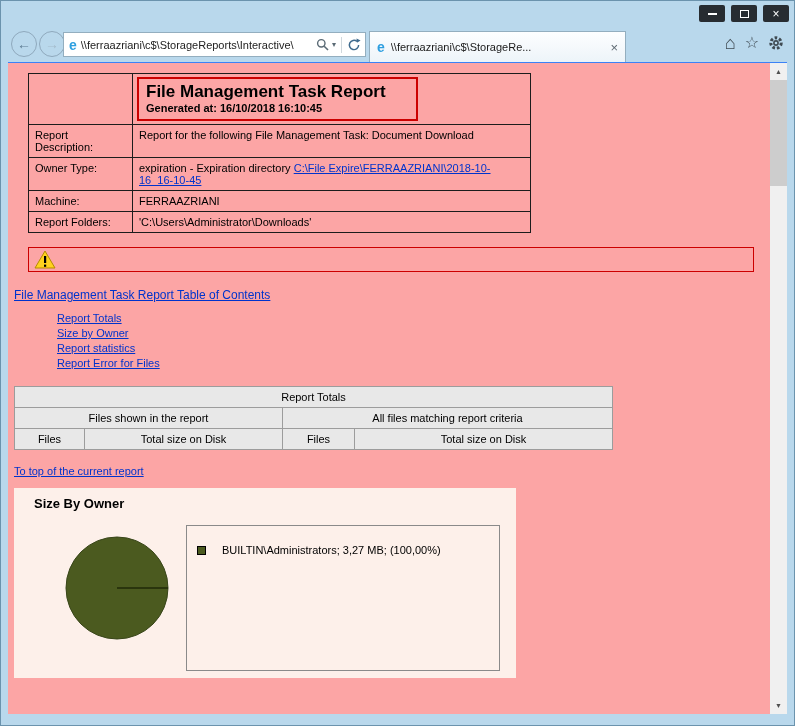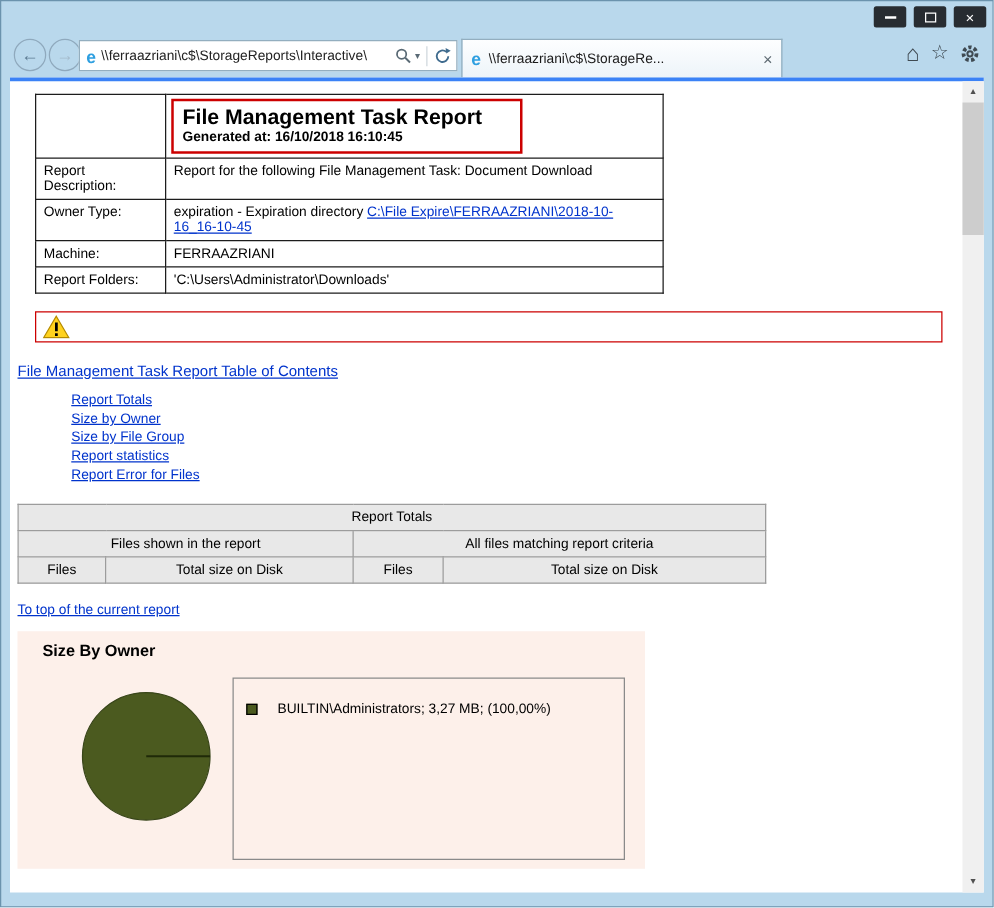--- a/index.html
+++ b/index.html
@@ -28,21 +28,21 @@
   .addr-chevron { font-size:8px; color:#5a6a75; }
   .addr-divider { width:1px; height:16px; background:#d0d8dd; margin:0 2px; }
   .tab { position:absolute; left:369px; top:3px; width:257px; height:31px; background:linear-gradient(#fdfeff,#edf4f9); border:1px solid #93aebf; border-bottom:none; display:flex; align-items:center; gap:6px; padding:0 7px; font-size:11px; color:#1a1a1a; cursor:pointer; }
   .tab-title { flex:1; white-space:nowrap; overflow:hidden; }
   .tab-close { color:#5e6a72; font-size:13px; line-height:1; cursor:pointer; }
   .nav-icons { position:absolute; right:11px; top:6px; display:flex; align-items:center; gap:9px; color:#3f4a52; }
   .icon-home { font-size:18px; line-height:1; cursor:pointer; }
   .icon-star { font-size:16px; line-height:1; cursor:pointer; }
 
   
-  .viewport { position:absolute; left:8px; right:8px; top:62px; bottom:12px; background:#ffffff; border-top:3px solid #3b82f6; }
+  .viewport { position:absolute; left:8px; right:8px; top:62px; bottom:12px; background:#fca5a5; border-top:1px solid #3b82f6; }
   .page { position:absolute; left:0; top:0; right:17px; bottom:0; overflow:hidden; font-size:11px; color:#000; }
 
   
   .report-table { border-collapse:collapse; margin:10px 0 0 20px; }
   .report-table td { border:1px solid #1c1c1c; padding:4px 6px; font-size:11px; vertical-align:top; }
   .report-table td.lbl { width:104px; }
   .report-table td.val { width:398px; }
   .ann-box { display:inline-block; border:2px solid #cc0000; padding:3px 30px 5px 7px; margin:-1px 0 -1px -2px; }
   .rpt-title { font-size:17px; font-weight:bold; white-space:nowrap; }
   .rpt-generated { font-size:11px; font-weight:bold; margin-top:0; }
@@ -185,21 +185,20 @@
             <rect x="10" y="14.6" width="2.2" height="2.2" fill="#000"></rect>
           </svg>
       </div>
 
       <div class="toc-title">
         <a class="lnk">File Management Task Report Table of Contents</a>
       </div>
       <div class="toc-links">
         <a class="lnk">Report Totals</a>
         <a class="lnk">Size by Owner</a>
-        <a class="lnk">Size by File Group</a>
         <a class="lnk">Report statistics</a>
         <a class="lnk">Report Error for Files</a>
       </div>
 
       <table class="totals">
         <tbody>
             <tr>
           <th colspan="4">Report Totals</th>
         </tr>
         <tr>

